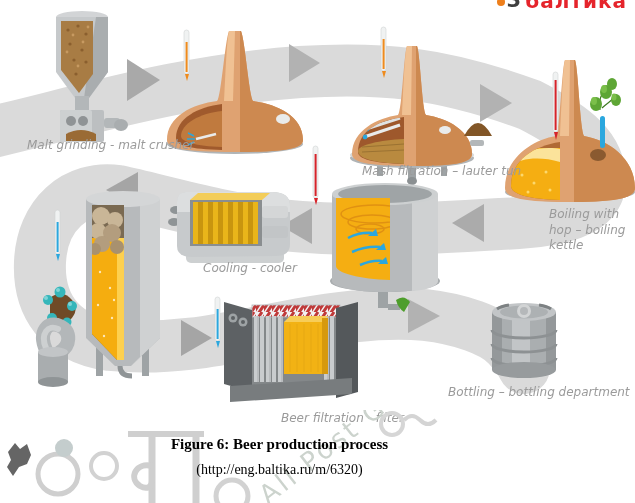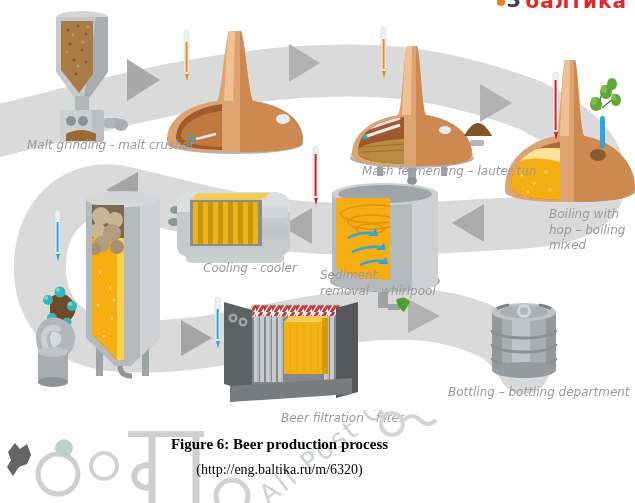--- a/index.html
+++ b/index.html
@@ -372,25 +372,23 @@
       <ellipse cx="524" cy="312" rx="32" ry="9" fill="#c2c5c7"></ellipse>
       <ellipse cx="524" cy="312" rx="24" ry="6.5" fill="#adb1b3"></ellipse>
       <circle cx="524" cy="311" r="7" fill="#d2d4d5"></circle>
       <circle cx="524" cy="311" r="4" fill="#b5b8ba"></circle>
       <path d="M497,309 A30,8 0 0 1 509,305" stroke="#7d8183" stroke-width="3" fill="none"></path>
       <path d="M551,309 A30,8 0 0 0 539,305" stroke="#7d8183" stroke-width="3" fill="none"></path>
     </g>
   </svg>
 
   <div class="lbl" style="left:27px;top:138px;">Malt grinding - malt crusher</div>
-  <div class="lbl" style="left:362px;top:164px;">Mash fermenting – lauter tun</div>
+  <div class="lbl" style="left:362px;top:164px;">Mash filtration – lauter tun</div>
   <div class="lbl" style="left:549px;top:207px;">Boiling with
-hop – boiling mixed</div>
-  <div class="lbl" style="left:320px;top:268px;">Sediment
-removal - whirlpool</div>
+hop – boiling kettle</div>
   <div class="lbl" style="left:203px;top:261px;">Cooling - cooler</div>
   <div class="lbl" style="left:281px;top:395px;margin-top:16px;">Beer filtration - filter</div>
   <div class="lbl" style="left:448px;top:385px;">Bottling – bottling department</div>
 
   <div class="logo">
     <div class="logo-inner">
       <span class="logo-dot"></span>
       <span class="logo-mark">3</span>
       <span class="logo-text">балтика</span>
     </div>

